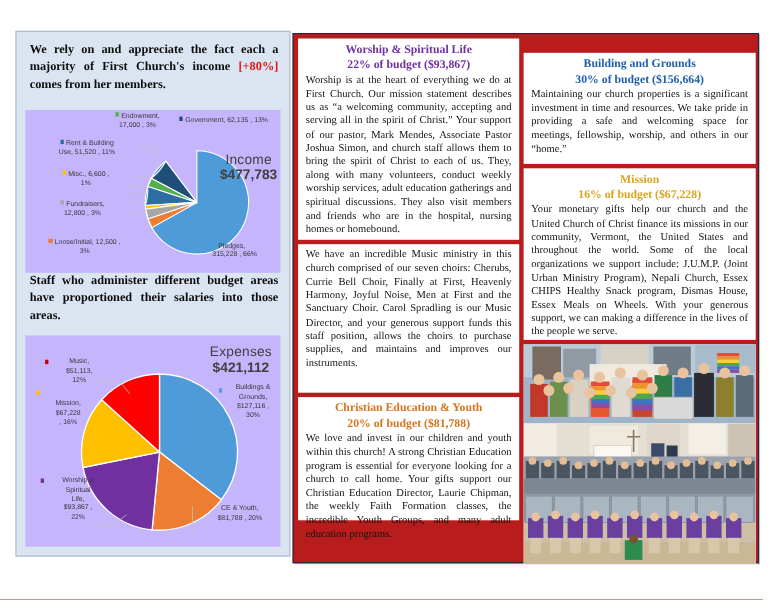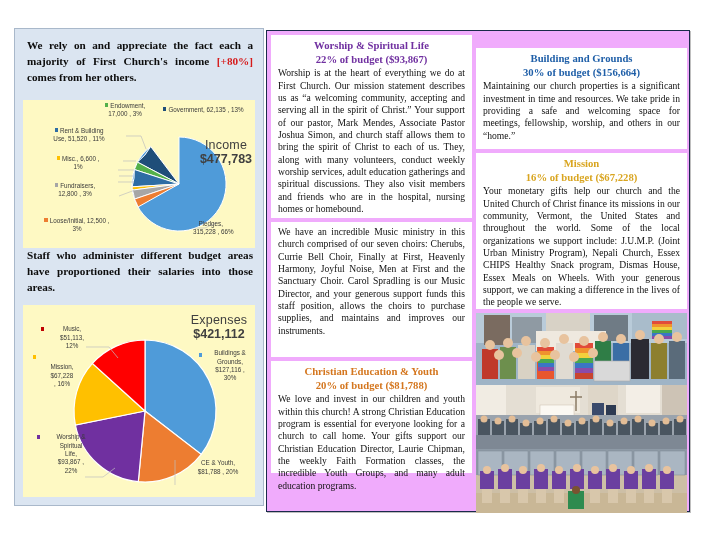--- a/index.html
+++ b/index.html
@@ -21,21 +21,21 @@
     padding:9px 10px 8px 12px;
   }
   .lead-text{
     font-family:"Liberation Serif", serif;
     font-weight:bold;font-size:11.2px;line-height:1.42;
     color:#0d0d0d;text-align:justify;
   }
   .lead-accent{color:#d61a1a;}
 
   .chart-card{
-    margin:6px 8px 0 8px;background:#fef9c3;
+    margin:6px 8px 0 8px;background:#c4b5fd;
     height:148px;position:relative;overflow:hidden;
   }
   .chart-card.expenses{height:192px;text-decoration:underline;}
 
   .mid-head{
     padding:0 10px 4px 12px;
     font-family:"Liberation Serif", serif;
     font-weight:bold;font-size:11.2px;line-height:1.42;
     color:#0d0d0d;text-align:justify;
   }
@@ -56,21 +56,21 @@
     position:absolute;
     font-family:"Liberation Sans", sans-serif;
     color:#404040;text-align:center;
   }
   .pie-title .t1{font-size:12.5px;letter-spacing:.2px;}
   .pie-title .t2{font-size:12.5px;font-weight:bold;}
 
   
   .frame{
     position:absolute;left:266px;top:30px;width:424px;height:482px;
-    background:#f0abfc;
+    background:#b91c1c;
     border:1px solid #1a2a4a;
     box-sizing:border-box;
     box-shadow:1px 1px 0 rgba(0,0,0,.25);
   }
   .col-mid{
     position:absolute;left:4px;top:4px;width:201px;bottom:4px;
   }
   .col-right{
     position:absolute;left:209px;top:4px;width:211px;bottom:4px;
   }
@@ -104,21 +104,21 @@
   .ph3{top:136px;height:64px;}
 </style>
 </head>
 <body>
 
 <div class="page">
 
   <div class="left-col">
 
     <div class="lead-box">
-      <div class="lead-text"><span>We rely on and appreciate the fact each a majority of First Church's income </span><span class="lead-accent">[+80%]</span><span> comes from her others.</span></div>
+      <div class="lead-text"><span>We rely on and appreciate the fact each a majority of First Church's income </span><span class="lead-accent">[+80%]</span><span> comes from her members.</span></div>
     </div>
 
     <div class="chart-card">
       <div class="pie-wrap">
         <svg width="250" height="148" viewBox="0 0 250 148">
           <g transform="translate(156,84)">
 
             <path d="M 0 0 L 0 -47 A 47 47 0 1 1 -28.3 -37.5 Z" fill="#4f9bd9" stroke="#ffffff" stroke-width="1"></path>
 
             <path d="M 0 0 L -28.3 -37.5 A 47 47 0 0 1 -41.6 -21.9 Z" fill="#1f4e79" stroke="#ffffff" stroke-width="1"></path>

